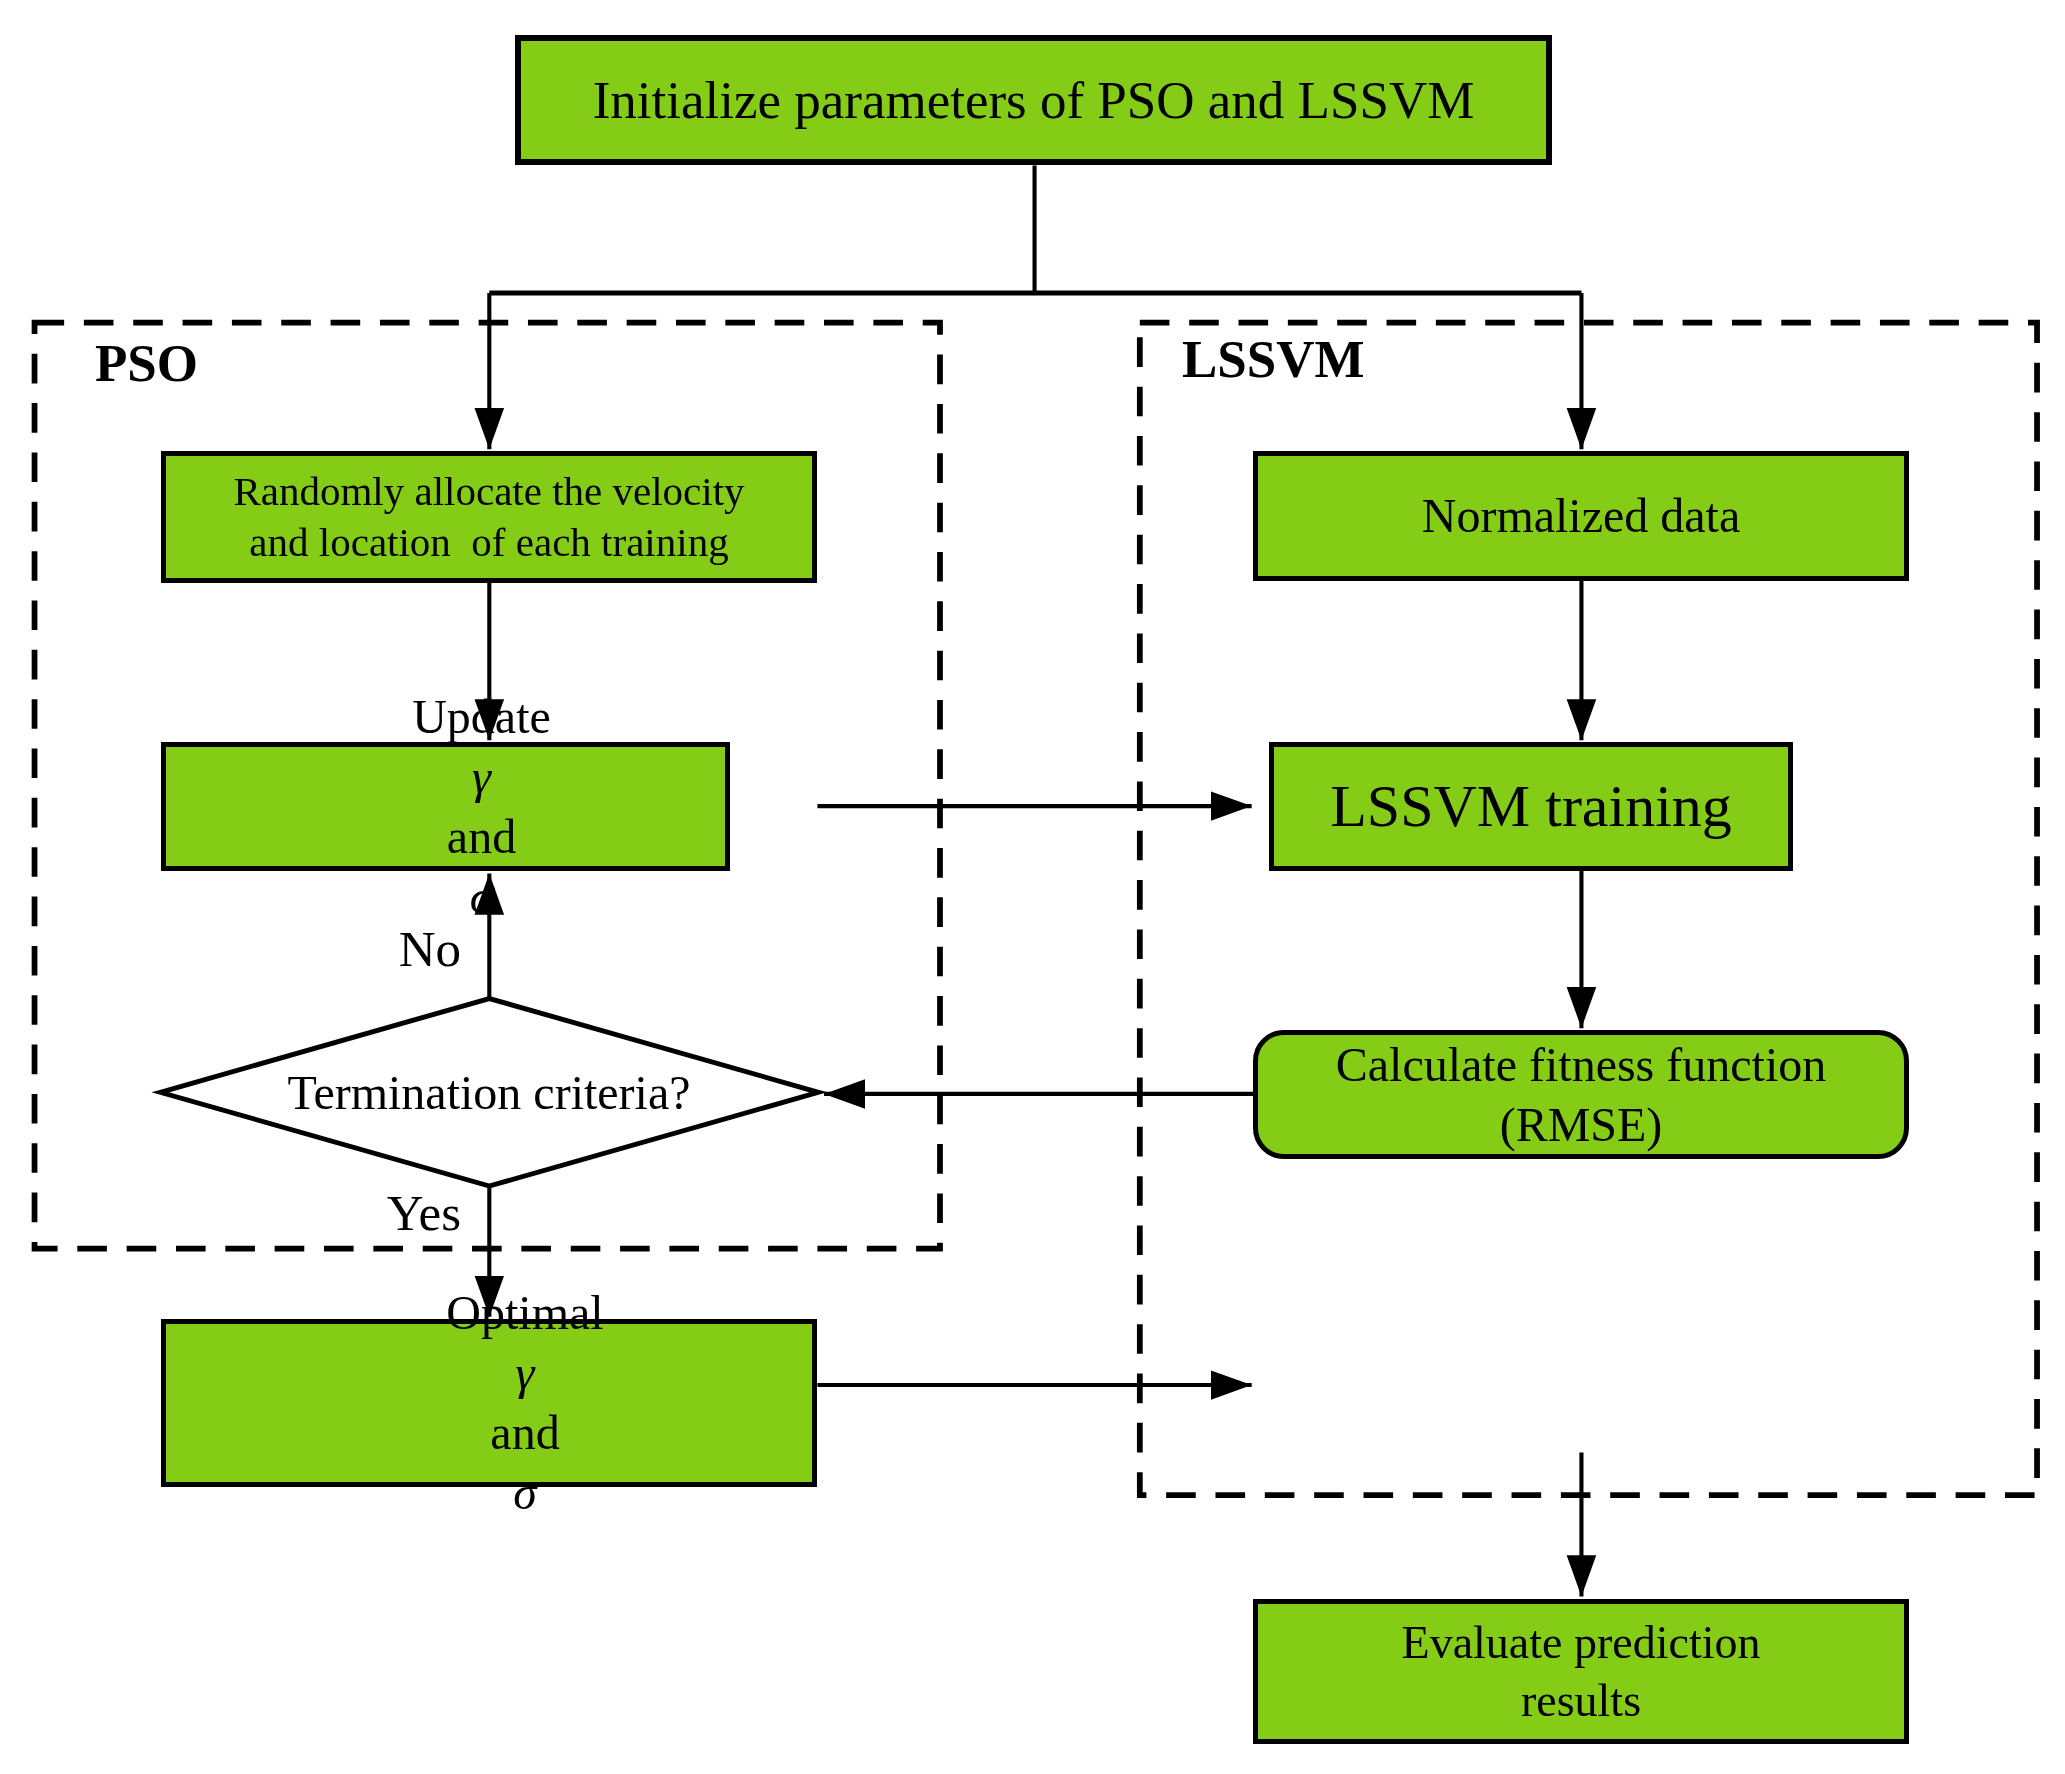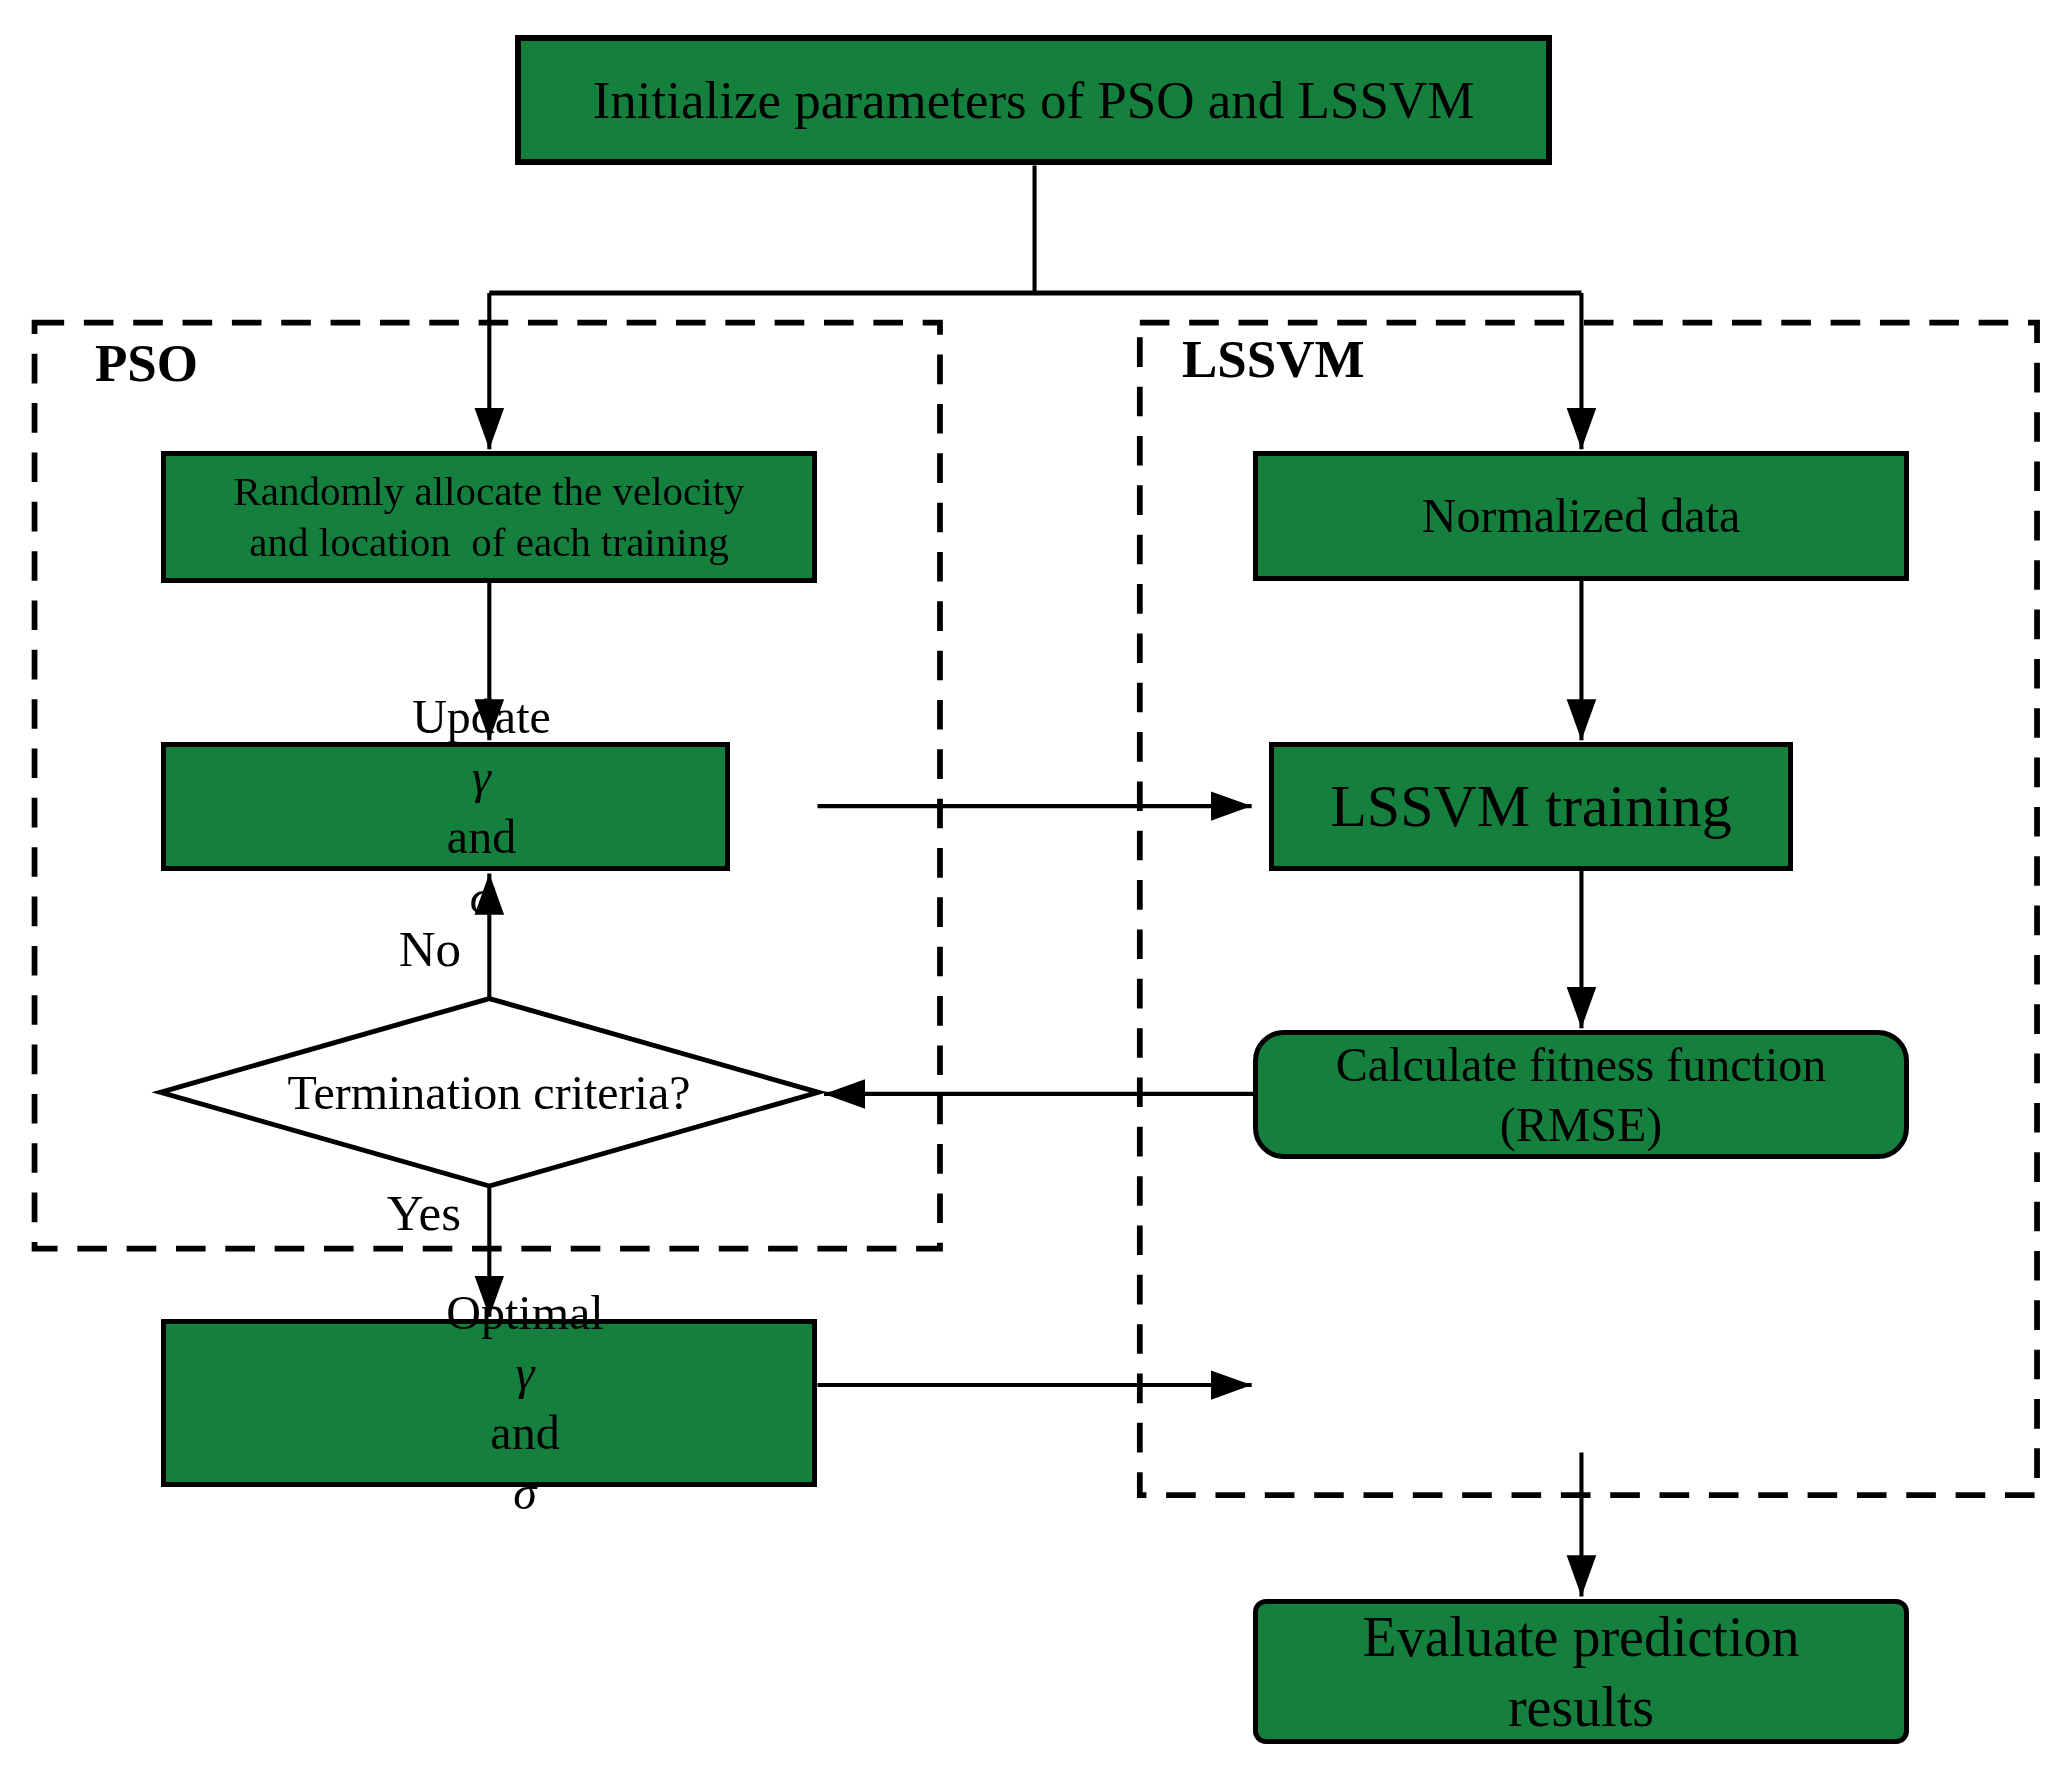--- a/index.html
+++ b/index.html
@@ -13,21 +13,21 @@
     overflow: hidden;
   }
   svg.wires {
     position: absolute;
     left: 0; top: 0;
     width: 2065px; height: 1775px;
   }
   .node {
     position: absolute;
     box-sizing: border-box;
-    background: #15803d;
+    background: #84cc16;
     border: 5px solid #000000;
     display: flex;
     flex-direction: column;
     align-items: center;
     justify-content: center;
     text-align: center;
     line-height: 1.25;
   }
   .node .ln { display: block; white-space: pre-wrap; }
   .diamond-text {
@@ -53,21 +53,21 @@
   .greek { font-style: italic; }
   
   #box-init        { left: 515px;  top: 35px;   width: 1037px; height: 130px; font-size: 53px; border-width: 6.6px; }
   #box-random      { left: 161px;  top: 451px;  width: 656px;  height: 132px; font-size: 41px; }
   #box-update      { left: 161px;  top: 742px;  width: 569px;  height: 129px; font-size: 48px; }
   #box-optimal     { left: 161px;  top: 1319px; width: 656px;  height: 168px; font-size: 48px; }
   #box-normalized  { left: 1253px; top: 451px;  width: 656px;  height: 130px; font-size: 48px; }
   #box-training    { left: 1253px; top: 742px;  width: 524px;  height: 129px; font-size: 60px; margin-left: 16px; }
   #box-fitness     { left: 1253px; top: 1030px; width: 656px;  height: 129px; font-size: 48px; border-radius: 31px; }
   #box-retraining  { left: 1253px; top: 1319px; width: 656px;  height: 133px; font-size: 48px; }
-  #box-evaluate    { left: 1253px; top: 1599px; width: 656px;  height: 145px; font-size: 56px; border-radius: 13px; }
+  #box-evaluate    { left: 1253px; top: 1599px; width: 656px;  height: 145px; font-size: 46px; }
   #diamond-text    { left: 201px;  top: 1063px; width: 576px;  height: 59px;  font-size: 48px; }
   #label-pso       { left: 95px;  top: 337px; }
   #label-lssvm     { left: 1182px; top: 333px; }
   #label-no        { left: 329px;  top: 924px; width: 132px; }
   #label-yes       { left: 329px;  top: 1188px; width: 132px; }
 </style>
 </head>
 <body>
 
 <div class="canvas">

